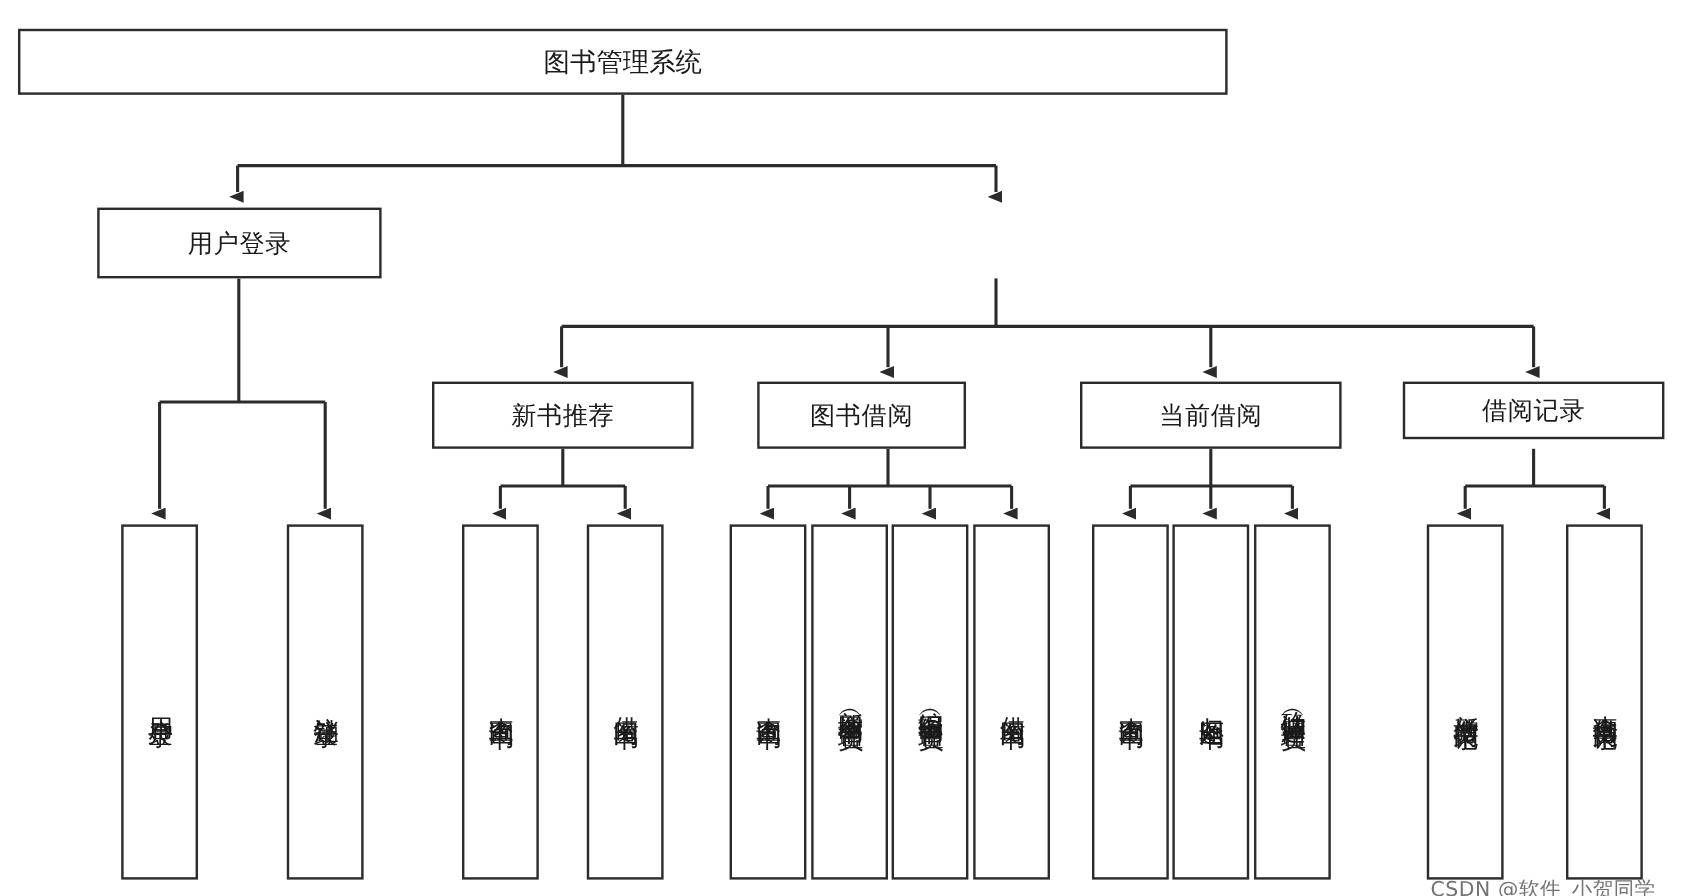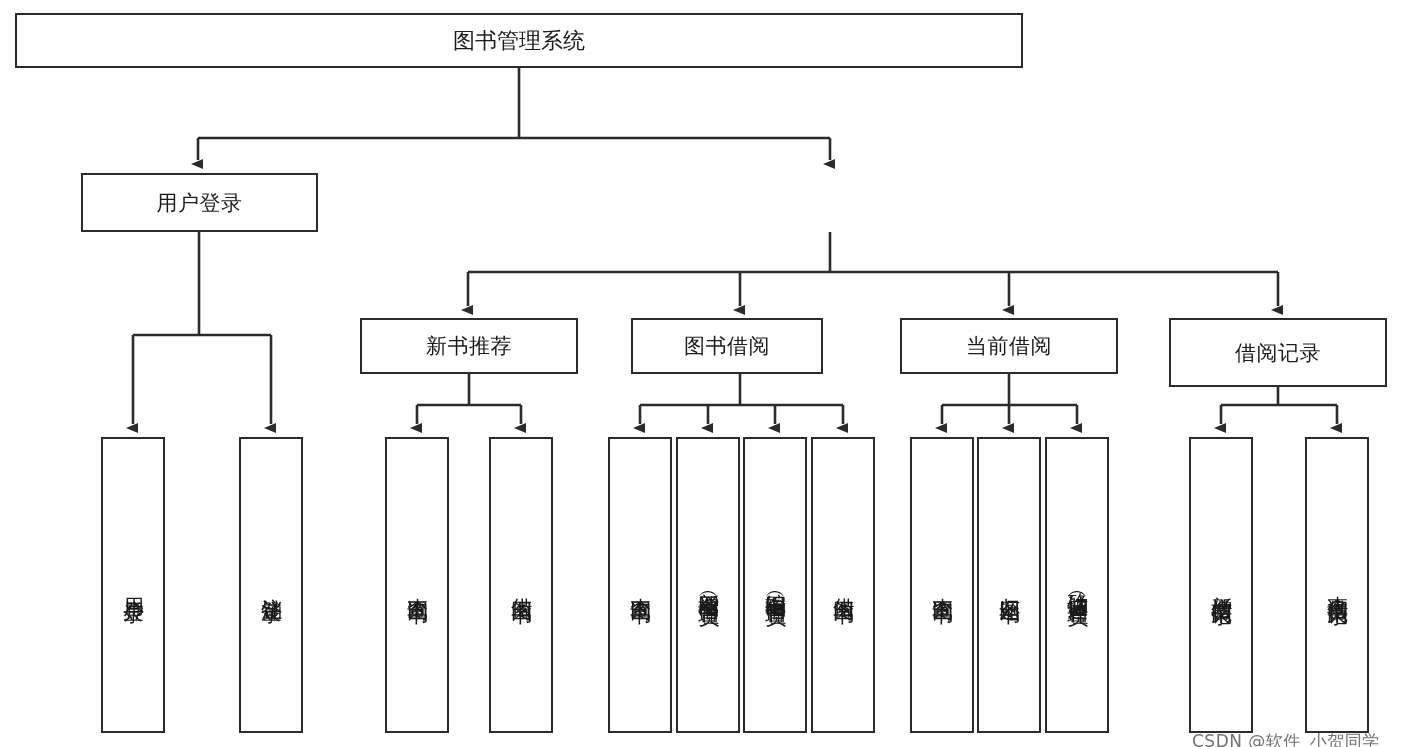--- a/index.html
+++ b/index.html
@@ -34,20 +34,21 @@
     align-items: center;
     justify-content: center;
     color: #1a1a1a;
   }
   .node.h {
     font-size: 21px;
     letter-spacing: 0.5px;
   }
   .node.root {
     font-size: 22px;
+    margin-top: 11px;
   }
   .node.leaf {
     padding: 6px 2px;
   }
   .vlabel {
     writing-mode: vertical-rl;
     text-orientation: upright;
     font-size: 21px;
     line-height: 1.12;
     letter-spacing: 2px;
@@ -122,27 +123,27 @@
     <span>图书管理系统</span>
   </div>
 
   <div class="node h" style="left:81px; top:173px; width:237px; height:59px;">
     <span>用户登录</span>
   </div>
 
   <div class="node h" style="left:360px; top:318px; width:218px; height:56px;text-align:center;">
     <span>新书推荐</span>
   </div>
-  <div class="node h" style="left:631px; top:318px; width:192px; height:56px;">
+  <div class="node h" style="left:631px; top:318px; width:174px; height:56px;">
     <span>图书借阅</span>
   </div>
   <div class="node h" style="left:900px; top:318px; width:218px; height:56px;">
     <span>当前借阅</span>
   </div>
-  <div class="node h" style="left:1169px; top:318px; width:218px; height:69px;">
+  <div class="node h" style="left:1169px; top:318px; width:218px; height:48px;">
     <span>借阅记录</span>
   </div>
 
   <div class="node leaf" style="left:101px; top:437px; width:64px; height:296px;">
     <span class="vlabel">用户登录</span>
   </div>
   <div class="node leaf" style="left:239px; top:437px; width:64px; height:296px;">
     <span class="vlabel">注销登录</span>
   </div>
 

